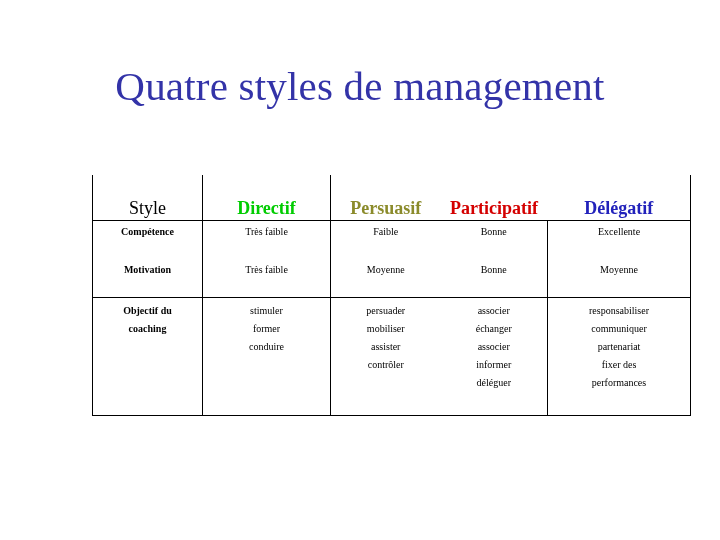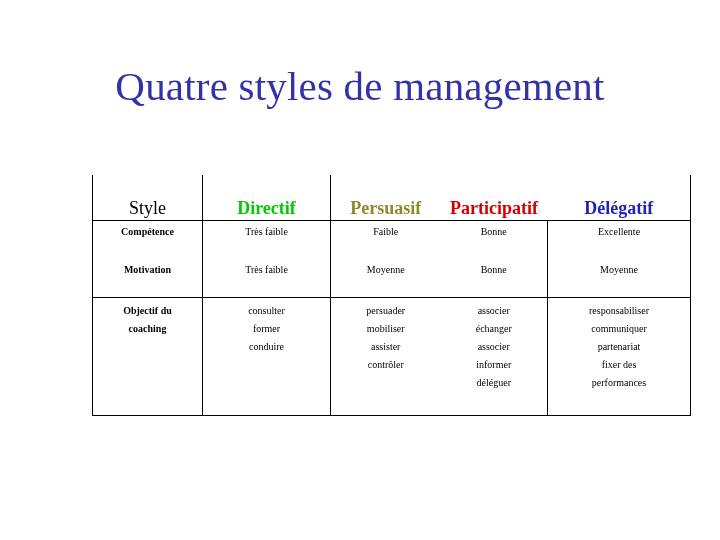--- a/index.html
+++ b/index.html
@@ -171,21 +171,21 @@
 
         <tr class="r-objectif sep-below">
           <td class="row-label v-left">
             <span class="stack">
               <span>Objectif du</span>
               <span>coaching</span>
             </span>
           </td>
           <td class="v-left">
             <span class="stack">
-                <span>consulter</span>
+                <span>stimuler</span>
                 <span>former</span>
                 <span>conduire</span>
               </span>
           </td>
           <td class="v-left">
             <span class="stack">
                 <span>persuader</span>
                 <span>mobiliser</span>
                 <span>assister</span>
                 <span>contrôler</span>

